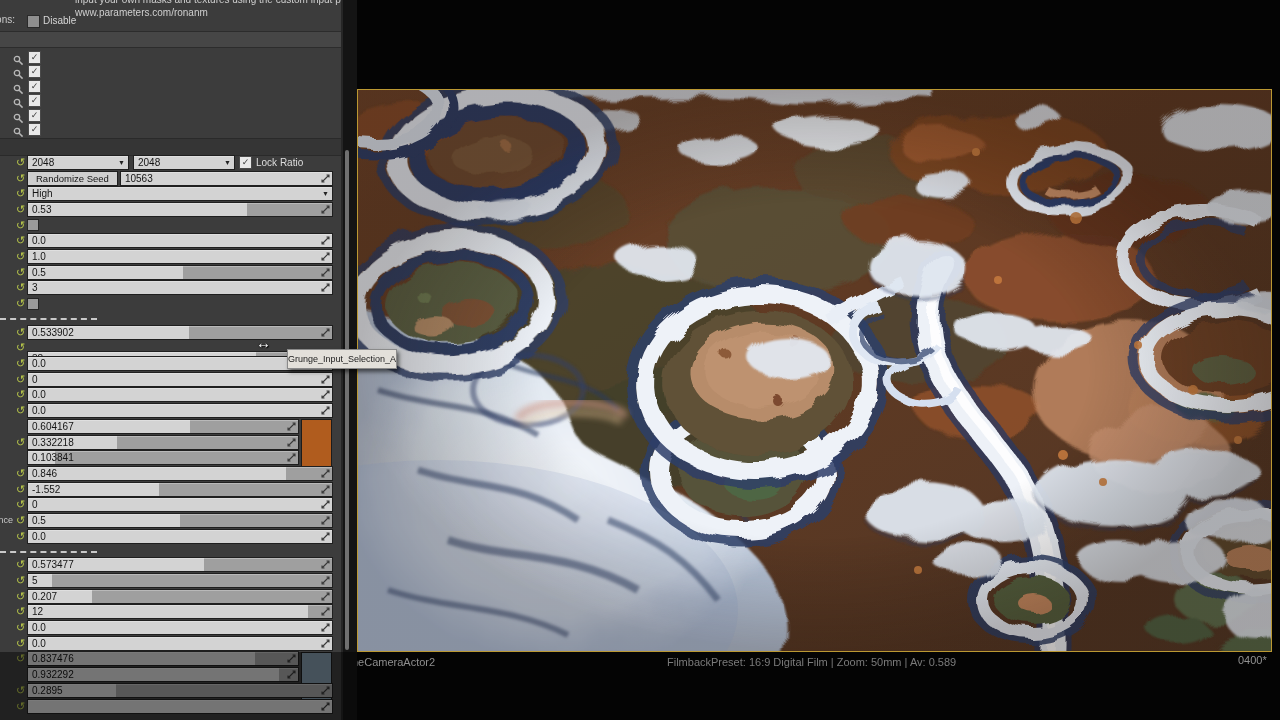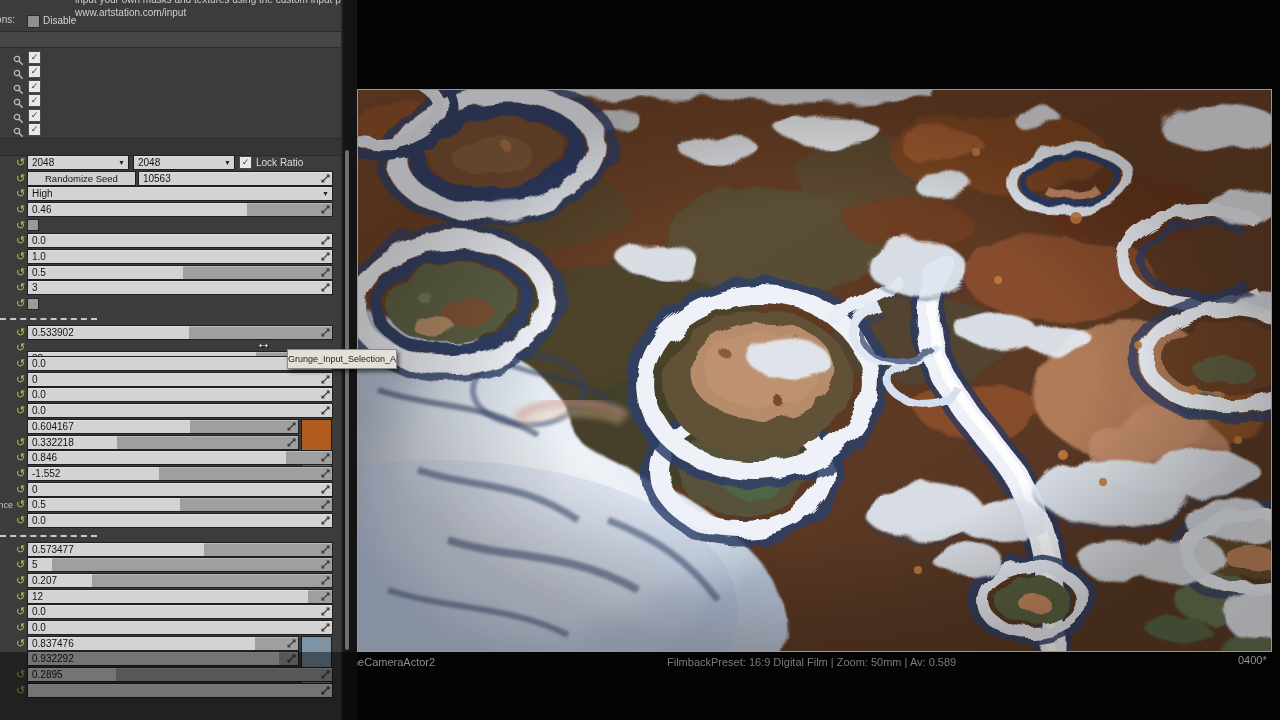--- a/index.html
+++ b/index.html
@@ -30,21 +30,21 @@
   .field{flex:1;height:13px;border:1px solid #1f1f1f;box-shadow:inset 0 1px 0 rgba(255,255,255,.28);
          position:relative;margin-right:8px;font-size:10px;color:#141414;background:#d3d3d3;padding-left:8px;}
   .val{position:absolute;left:4px;top:0;line-height:13px;white-space:nowrap;}
   .exp{position:absolute;right:2px;top:2px;width:9px;height:9px;}
   .dd{height:13px;border:1px solid #1f1f1f;background:#d3d3d3;position:relative;font-size:10px;color:#141414;
       box-shadow:inset 0 1px 0 rgba(255,255,255,.28);}
   .dds{width:100px;margin-right:4px;flex:none;}
   .grow{flex:1;margin-right:8px;}
   .car{position:absolute;right:3px;top:0;line-height:13px;font-size:7px;color:#222;}
   .btn{height:15px;background:#cfcfcf;border:1px solid #1f1f1f;font-size:9.5px;color:#141414;
-       padding:0 17px;line-height:13px;margin-right:2px;flex:none;font-family:"Liberation Sans",sans-serif;}
+       padding:0 8px;line-height:13px;margin-right:2px;flex:none;font-family:"Liberation Sans",sans-serif;}
   .locklbl{font-size:10px;color:#dedede;margin-left:4px;}
   .minicb{width:10px;height:10px;background:#9a9a9a;border:1px solid #262626;flex:none;}
   .psep{height:13px;position:relative;}
   .psep i{position:absolute;left:0;top:6px;width:97px;border-top:2px dashed #c9c9c9;}
   .cgroup{position:relative;}
   .crow .field{margin-right:42px;}
   .swatch{position:absolute;right:9px;top:0;height:46px;width:29px;border:1px solid #1c1c1c;}
   
   .gutter{position:absolute;left:341px;top:0;width:16px;height:720px;background:#141414;border-left:2px solid #262626;}
   .thumb{position:absolute;left:2px;top:150px;width:4px;height:500px;background:#707070;border-radius:2px;}
@@ -64,21 +64,21 @@
           text-shadow:0 0 2px #000,1px 1px 1px #000;}
 </style>
 </head>
 <body>
 
 <div class="stage">
 
   <div class="panel">
     <div class="topnote">
       <div>input your own masks and textures using the custom input parameters</div>
-      <div>www.artstation.com/input</div>
+      <div>www.parameters.com/ronanm</div>
     </div>
     <div class="optrow">
       <span class="optlabel">ions:</span>
       <span class="ucb"></span>
       <span class="dtext">Disable</span>
     </div>
     <div class="catband"></div>
     <div class="searchrows" id="searchrows">
         <div class="srow">
           <span class="magwrap"><svg viewBox="0 0 11 11" width="11" height="11">
@@ -151,21 +151,21 @@
         <div class="prow">
           <span class="rev">↺</span>
           <div class="dd grow">
             <span class="val">High</span>
             <span class="car">▼</span>
           </div>
         </div>
         <div class="prow">
           <span class="rev">↺</span>
           <div class="field" style="background: linear-gradient(90deg, rgb(211, 211, 211) 72%, rgb(159, 159, 159) 72%);">
-            <span class="val">0.46</span>
+            <span class="val">0.53</span>
             <svg class="exp" viewBox="0 0 9 9">
               <path d="M5.5,1 H8 V3.5 M3.5,8 H1 V5.5 M8,1 L1,8" stroke="#3a3a3a" stroke-width="1.1" fill="none"></path>
             </svg>
           </div>
         </div>
         <div class="prow">
           <span class="rev">↺</span>
           <span class="minicb"></span>
         </div>
         <div class="prow">
@@ -272,20 +272,29 @@
               <span class="val">0.604167</span>
               <svg class="exp" viewBox="0 0 9 9">
                 <path d="M5.5,1 H8 V3.5 M3.5,8 H1 V5.5 M8,1 L1,8" stroke="#3a3a3a" stroke-width="1.1" fill="none"></path>
               </svg>
             </div>
           </div>
           <div class="prow crow">
             <span class="rev">↺</span>
             <div class="field" style="background: linear-gradient(90deg, rgb(211, 211, 211) 33%, rgb(159, 159, 159) 33%);">
               <span class="val">0.332218</span>
+              <svg class="exp" viewBox="0 0 9 9">
+                <path d="M5.5,1 H8 V3.5 M3.5,8 H1 V5.5 M8,1 L1,8" stroke="#3a3a3a" stroke-width="1.1" fill="none"></path>
+              </svg>
+            </div>
+          </div>
+          <div class="prow crow">
+            <span class="rev"></span>
+            <div class="field" style="background: linear-gradient(90deg, rgb(211, 211, 211) 10%, rgb(159, 159, 159) 10%);">
+              <span class="val">0.103841</span>
               <svg class="exp" viewBox="0 0 9 9">
                 <path d="M5.5,1 H8 V3.5 M3.5,8 H1 V5.5 M8,1 L1,8" stroke="#3a3a3a" stroke-width="1.1" fill="none"></path>
               </svg>
             </div>
           </div>
           <div class="swatch" style="background: rgb(176, 92, 30);"></div>
         </div>
         <div class="prow">
           <span class="rev">↺</span>
           <div class="field" style="background: linear-gradient(90deg, rgb(211, 211, 211) 85%, rgb(159, 159, 159) 85%);">

